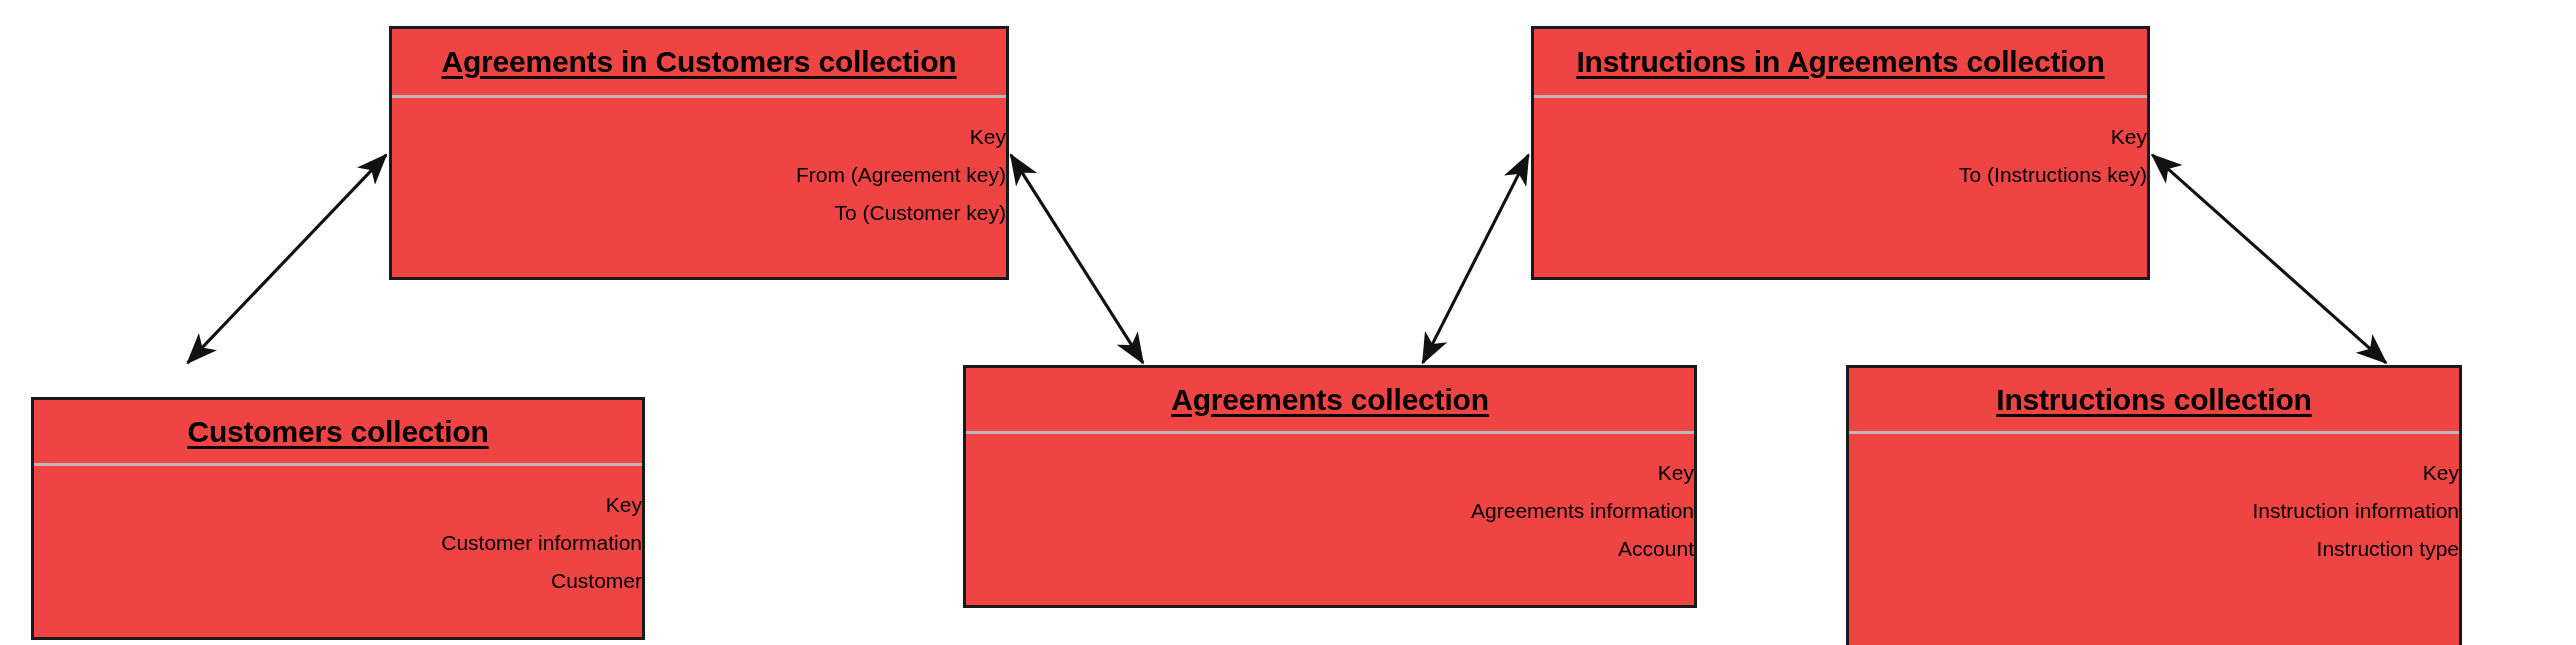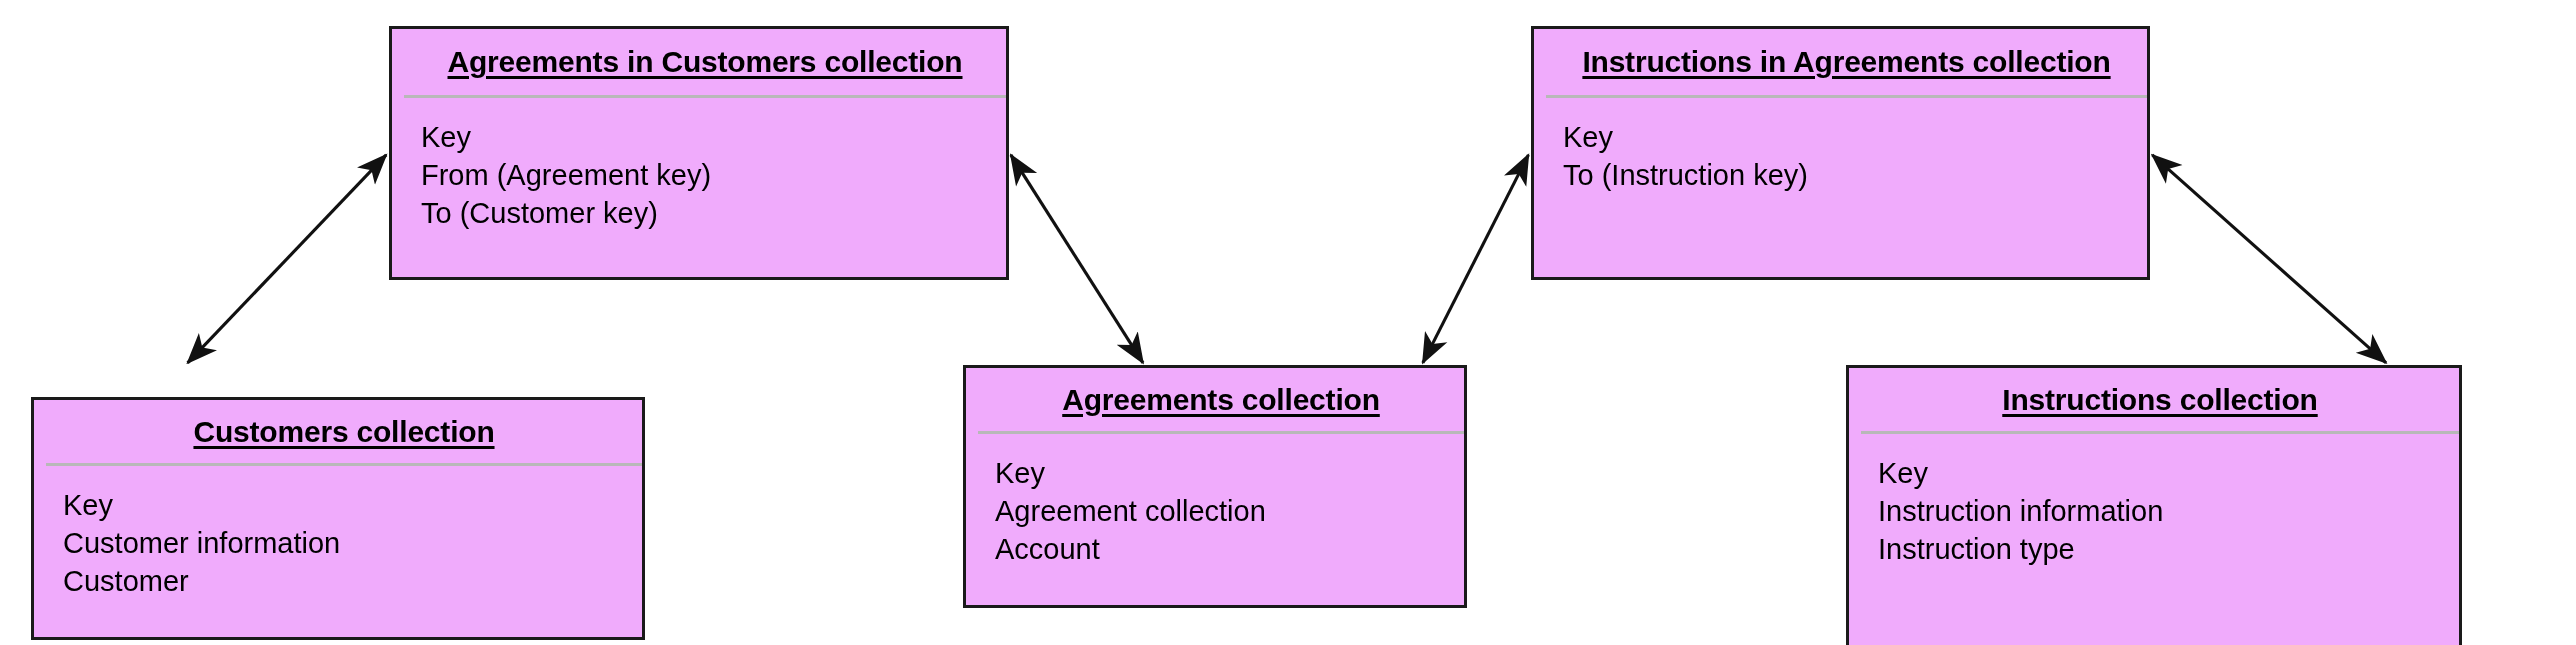--- a/index.html
+++ b/index.html
@@ -19,25 +19,24 @@
     position: absolute;
     left: 0;
     top: 0;
     width: 2576px;
     height: 646px;
     pointer-events: none;
   }
   .uml-box {
     position: absolute;
     box-sizing: border-box;
-    background: #f0abfc;
+    background: #ef4444;
     border: 3.1px solid #1a1a1a;
     display: flex;
     flex-direction: column;
-    padding-left: 12px;
   }
   .uml-header {
     flex: 0 0 auto;
     display: flex;
     align-items: center;
     justify-content: center;
     border-bottom: 3.9px solid #b8b8b8;
     box-sizing: border-box;
   }
   .uml-title {
@@ -48,31 +47,32 @@
     text-underline-offset: 3.9px;
     letter-spacing: -0.2px;
     white-space: nowrap;
   }
   .uml-body {
     flex: 1 1 auto;
     box-sizing: border-box;
     padding: 20.3px 0 0 17px;
   }
   .uml-attr {
-    font-size: 29px;
+    font-size: 21px;
     line-height: 38px;
     color: #000000;
     white-space: nowrap;
+    text-align: right;
   }
 
   
   #box-agreements-in-customers { left: 389px;  top: 26px;  width: 620px; height: 254px; }
   #box-instructions-in-agreements { left: 1531px; top: 26px;  width: 619px; height: 254px; }
   #box-customers-collection    { left: 31px;   top: 365px; width: 614px; height: 243px; margin-top: 32px; }
-  #box-agreements-collection   { left: 963px; top: 365px; width: 504px; height: 243px; }
+  #box-agreements-collection   { left: 963px; top: 365px; width: 734px; height: 243px; }
   #box-instructions-collection { left: 1846px; top: 365px; width: 616px; height: 308px; }
 
   #box-agreements-in-customers .uml-header,
   #box-instructions-in-agreements .uml-header { height: 69px; }
   #box-customers-collection .uml-header,
   #box-agreements-collection .uml-header,
   #box-instructions-collection .uml-header { height: 66px; }
 </style>
 </head>
 <body>
@@ -108,42 +108,42 @@
       <div class="uml-attr">To (Customer key)</div>
     </div>
   </div>
 
   <div class="uml-box" id="box-instructions-in-agreements">
     <div class="uml-header">
       <span class="uml-title">Instructions in Agreements collection</span>
     </div>
     <div class="uml-body">
       <div class="uml-attr">Key</div>
-      <div class="uml-attr">To (Instruction key)</div>
+      <div class="uml-attr">To (Instructions key)</div>
     </div>
   </div>
 
   <div class="uml-box" id="box-customers-collection">
     <div class="uml-header">
       <span class="uml-title">Customers collection</span>
     </div>
     <div class="uml-body">
       <div class="uml-attr">Key</div>
       <div class="uml-attr">Customer information</div>
       <div class="uml-attr">Customer</div>
     </div>
   </div>
 
   <div class="uml-box" id="box-agreements-collection">
     <div class="uml-header">
       <span class="uml-title">Agreements collection</span>
     </div>
     <div class="uml-body">
       <div class="uml-attr">Key</div>
-      <div class="uml-attr">Agreement collection</div>
+      <div class="uml-attr">Agreements information</div>
       <div class="uml-attr">Account</div>
     </div>
   </div>
 
   <div class="uml-box" id="box-instructions-collection">
     <div class="uml-header">
       <span class="uml-title">Instructions collection</span>
     </div>
     <div class="uml-body">
       <div class="uml-attr">Key</div>

